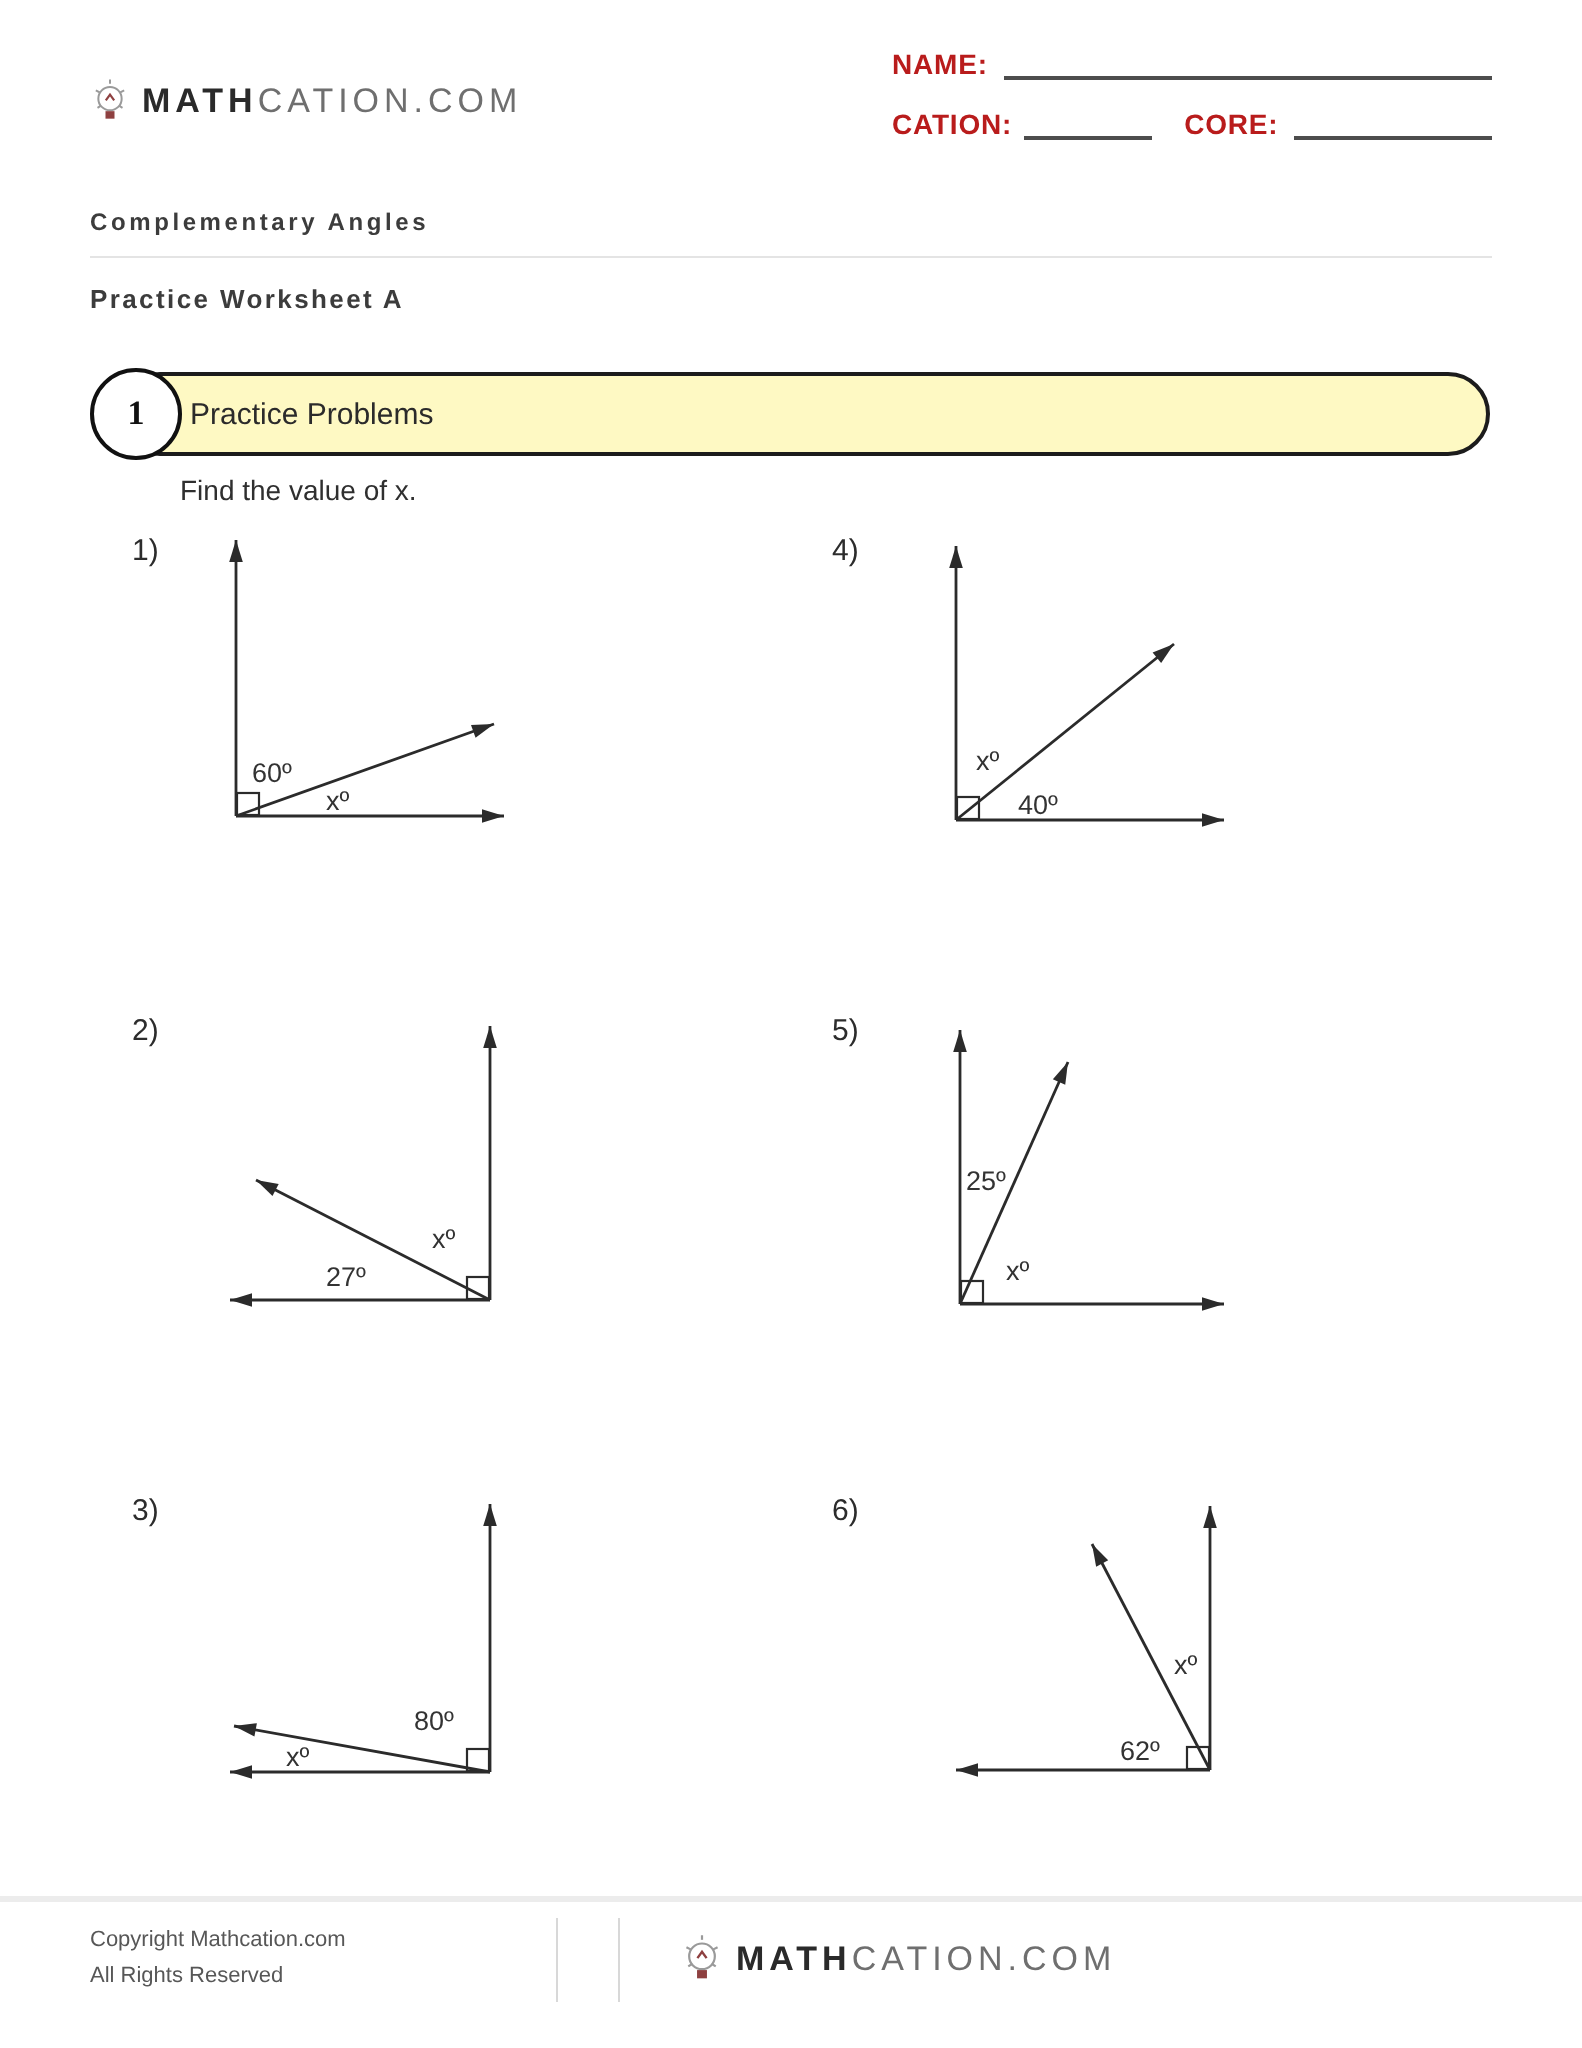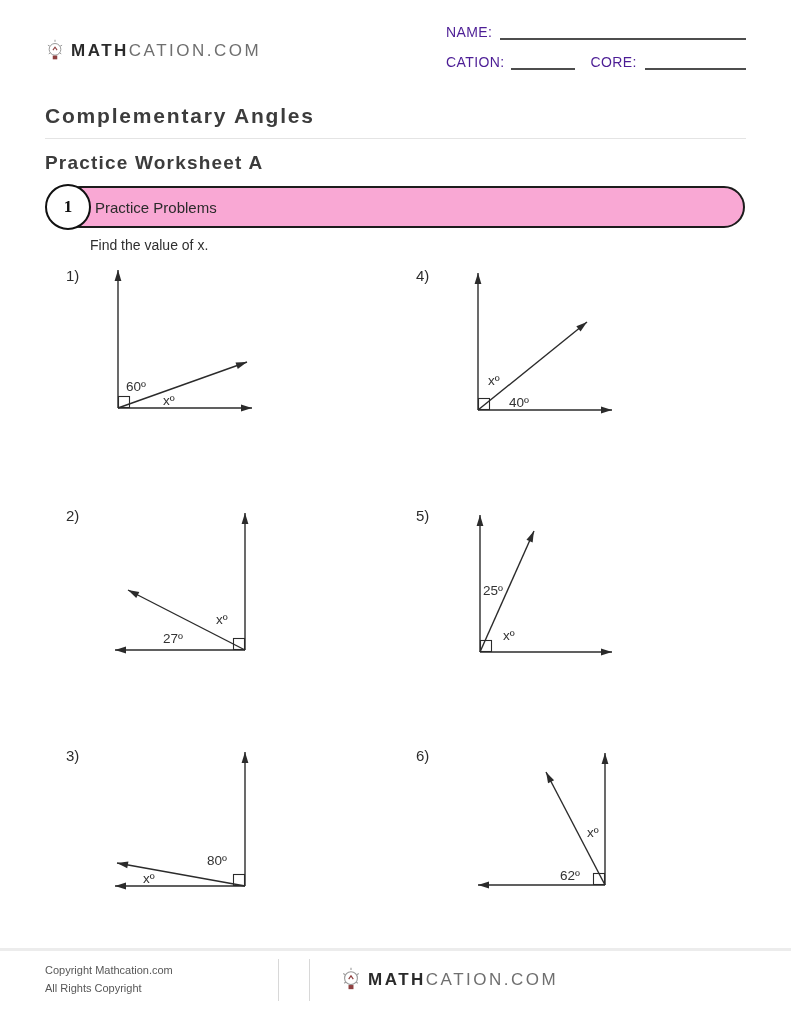--- a/index.html
+++ b/index.html
@@ -5,38 +5,38 @@
   * { margin:0; padding:0; box-sizing:border-box; }
   body { background:#ffffff; font-family:"Liberation Sans", sans-serif; }
   .page { position:relative; width:791px; height:1024px; background:#ffffff; overflow:hidden; margin:0 auto; }
 
   
   .header { position:absolute; top:24px; left:45px; right:45px; display:flex; justify-content:space-between; align-items:flex-start; }
   .brand { display:flex; align-items:center; gap:6px; margin-top:14px; }
   .brand-text { font-size:17px; letter-spacing:2.5px; color:#2e2e2e; white-space:nowrap; }
   .brand-text b { font-weight:700; color:#2a2a2a;text-align:center; }
   .brand-text span.lite { font-weight:400; color:#6f6f6f; }
-  .fillin { width:300px; font-size:14px; font-weight:400; color:#4c1d95; letter-spacing:.4px; }
+  .fillin { width:300px; font-size:14px; font-weight:700; color:#b91c1c; letter-spacing:.4px; }
   .fillin-row { display:flex; align-items:flex-end; margin-bottom:14px; }
   .fillin-row .lbl { white-space:nowrap; }
   .blank { border-bottom:2px solid #4d4d4d; height:15px; }
   .blank.grow { flex:1; margin-left:8px; }
   .blank.period { width:64px; margin-left:6px; }
   .blank.date { flex:1; margin-left:8px; }
   .date-lbl { margin-left:16px; white-space:nowrap; }
 
   
   .titleblock { position:absolute; top:104px; left:45px; right:45px; }
-  .doc-title { font-size:21px; font-weight:700; letter-spacing:1.8px; color:#3c3c3c; }
+  .doc-title { font-size:12px; font-weight:700; letter-spacing:1.8px; color:#3c3c3c; }
   .rule { border:none; border-top:1px solid #e4e4e4; margin-top:10px; }
-  .doc-subtitle { margin-top:13px; font-size:19px; font-weight:700; letter-spacing:1.2px; color:#3c3c3c; }
+  .doc-subtitle { margin-top:13px; font-size:13px; font-weight:700; letter-spacing:1.2px; color:#3c3c3c; }
 
   
   .section { position:absolute; top:186px; left:45px; right:46px; }
-  .pill { margin-left:14px; height:42px; border:2px solid #1c1c1c; border-radius:22px; display:flex; align-items:center; padding-left:34px; font-size:15px; color:#2b2b2b; background:#f9a8d4; }
+  .pill { margin-left:14px; height:42px; border:2px solid #1c1c1c; border-radius:22px; display:flex; align-items:center; padding-left:34px; font-size:15px; color:#2b2b2b; background:#fef9c3; }
   .sec-circle { position:absolute; left:0; top:-2px; width:46px; height:46px; border:2.5px solid #111; border-radius:50%; background:#fff; display:flex; align-items:center; justify-content:center; font-family:"Liberation Serif", serif; font-weight:700; font-size:17px; color:#111; }
   .instruction { margin-top:9px; margin-left:45px; font-size:14px; font-weight:400; color:#2f2f2f; }
 
   
   .problems-grid { position:absolute; top:265px; left:60px; display:grid; grid-template-columns:350px 350px; grid-template-rows:repeat(3, 240px); grid-auto-flow:column; }
   .problem { position:relative; }
   .pnum { position:absolute; left:6px; top:2px; font-size:15px; color:#2c2c2c; }
   .problem svg { position:absolute; left:0; top:0; }
   .problem svg text { font-family:"Liberation Sans", sans-serif; font-size:13.5px; fill:#333; }
 
@@ -183,21 +183,21 @@
           <polygon points="136,27 144.1050876329909,35.177258370721724 138.07726210338365,38.3245301074193" fill="#2b2b2b"></polygon>
           <text x="177" y="92">xº</text>
           <text x="150" y="135">62º</text>
         </svg>
       </div>
     </div>
 
   <div class="footer">
     <div class="f-copy">
       <div>Copyright Mathcation.com</div>
-      <div>All Rights Copyright</div>
+      <div>All Rights Reserved</div>
     </div>
     <div class="f-div"></div>
     <div class="f-div f-div2"></div>
     <div class="f-brand">
       <svg width="22" height="28" viewBox="0 0 24 30">
         <g stroke="#9a9a9a" stroke-width="1.2" fill="none">
           <circle cx="12" cy="13" r="7"></circle>
           <line x1="12" y1="1.5" x2="12" y2="4"></line>
           <line x1="3.5" y1="8" x2="5.8" y2="9.2"></line>
           <line x1="20.5" y1="8" x2="18.2" y2="9.2"></line>

